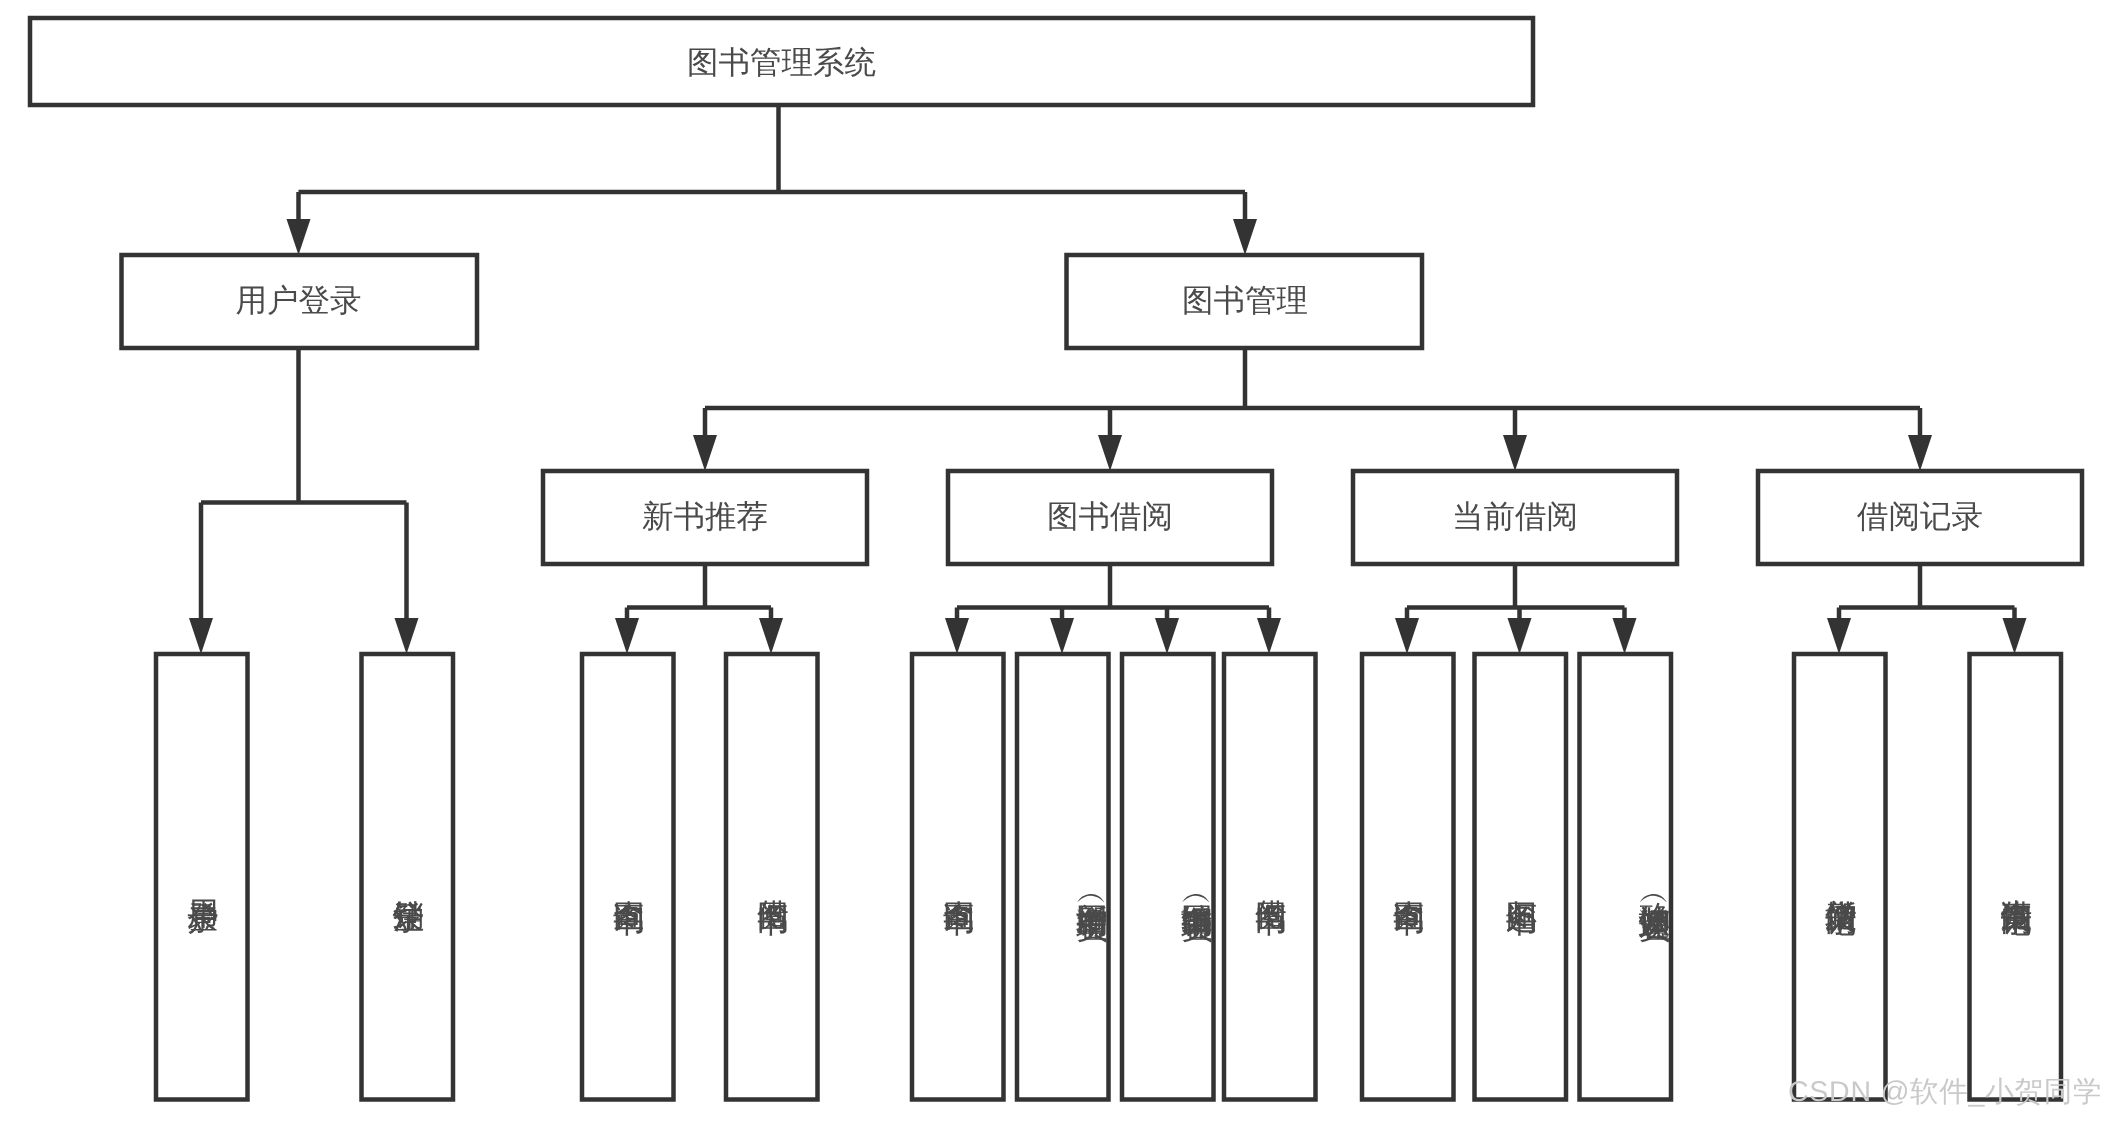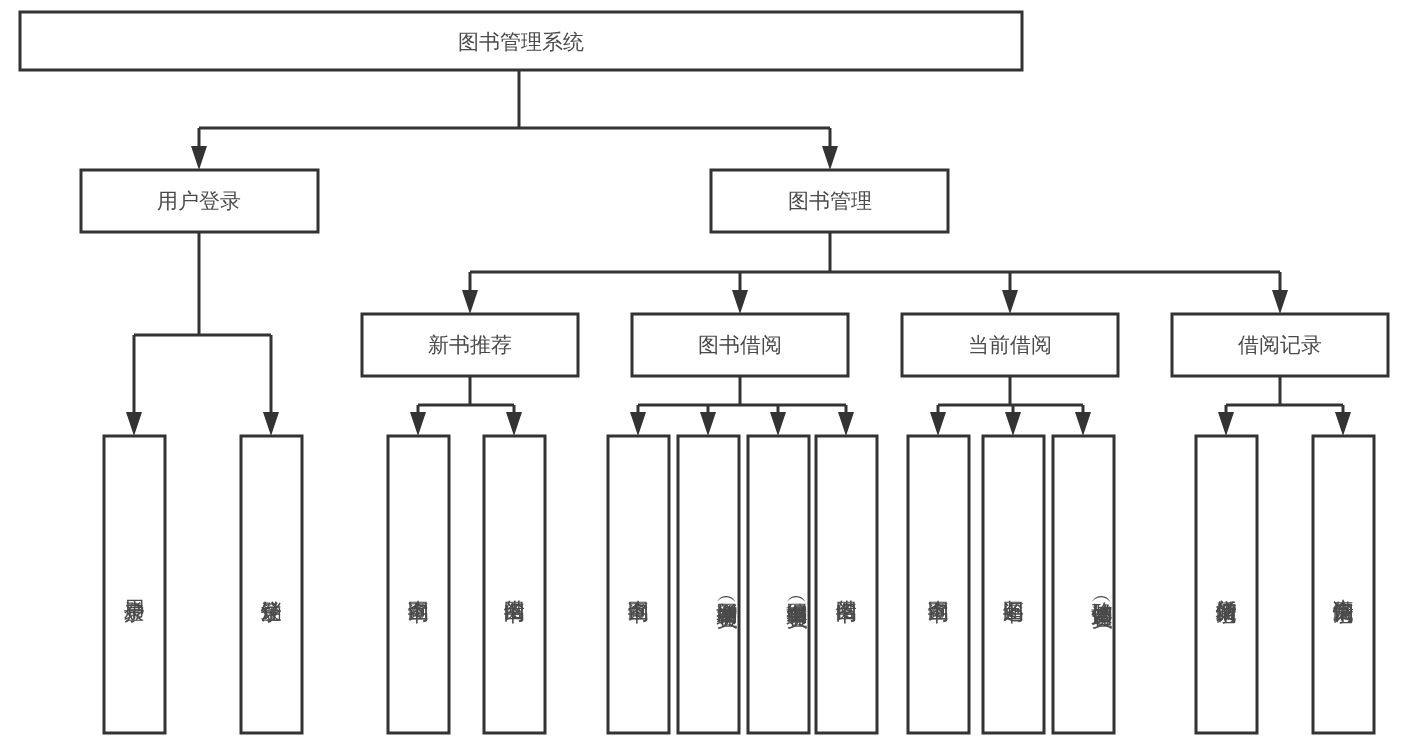--- a/index.html
+++ b/index.html
@@ -199,14 +199,15 @@
     <div class="leaf-label" style="left:816px; top:436px; width:61px; height:297px;">借阅图书</div>
 
     <div class="leaf-label" style="left:908px; top:436px; width:61px; height:297px;">查询图书</div>
     <div class="leaf-label" style="left:983px; top:436px; width:61px; height:297px;">归还图书</div>
     <div class="leaf-label" style="left:1053px; top:436px; width:61px; height:297px; align-items:flex-start; padding-top:10px; box-sizing:border-box;">确认归还（管理员）</div>
 
     <div class="leaf-label" style="left:1196px; top:436px; width:61px; height:297px;">新增借阅记录</div>
     <div class="leaf-label" style="left:1313px; top:436px; width:61px; height:297px;">查询借阅记录</div>
   </div>
 
+  <div class="watermark" style="left:1192px; top:715px;">CSDN @软件_小贺同学</div>
 
 </div>
 
 </body></html>

